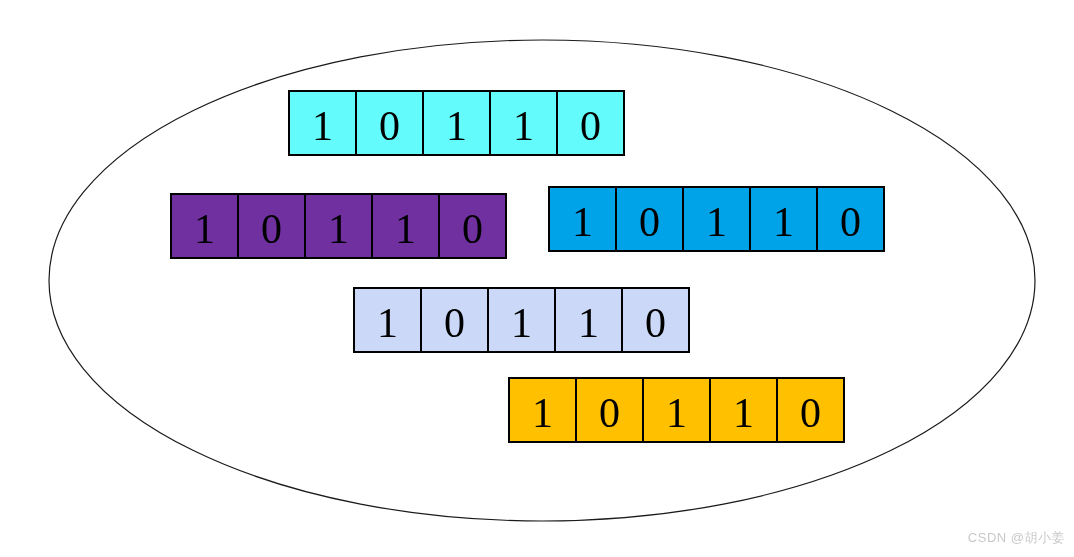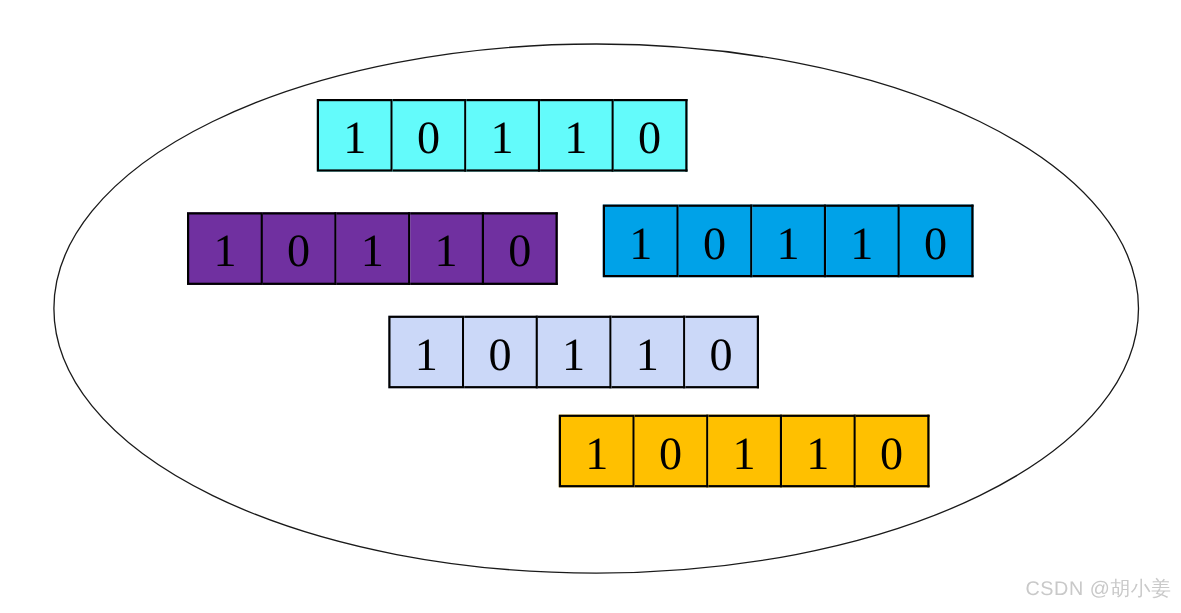--- a/index.html
+++ b/index.html
@@ -34,21 +34,21 @@
   }
   .bit-cell:first-child{border-left:2px solid #000;}
   .row-cyan{left:288px;top:90px;}
   .row-purple{left:170px;top:193px;}
   .row-blue{left:548px;top:186px;}
   .row-lavender{left:353px;top:287px;}
   .row-orange{left:508px;top:377px;}
   #watermark{
     position:absolute;
     right:9px;bottom:10px;
-    font-size:18px;
+    font-size:13px;
     letter-spacing:0.5px;
     user-select:none;
   }
 </style>
 </head>
 <body>
 
 <div id="canvas">
 
   <svg id="ellipse-svg" width="1074" height="557" viewBox="0 0 1074 557" aria-hidden="true">

